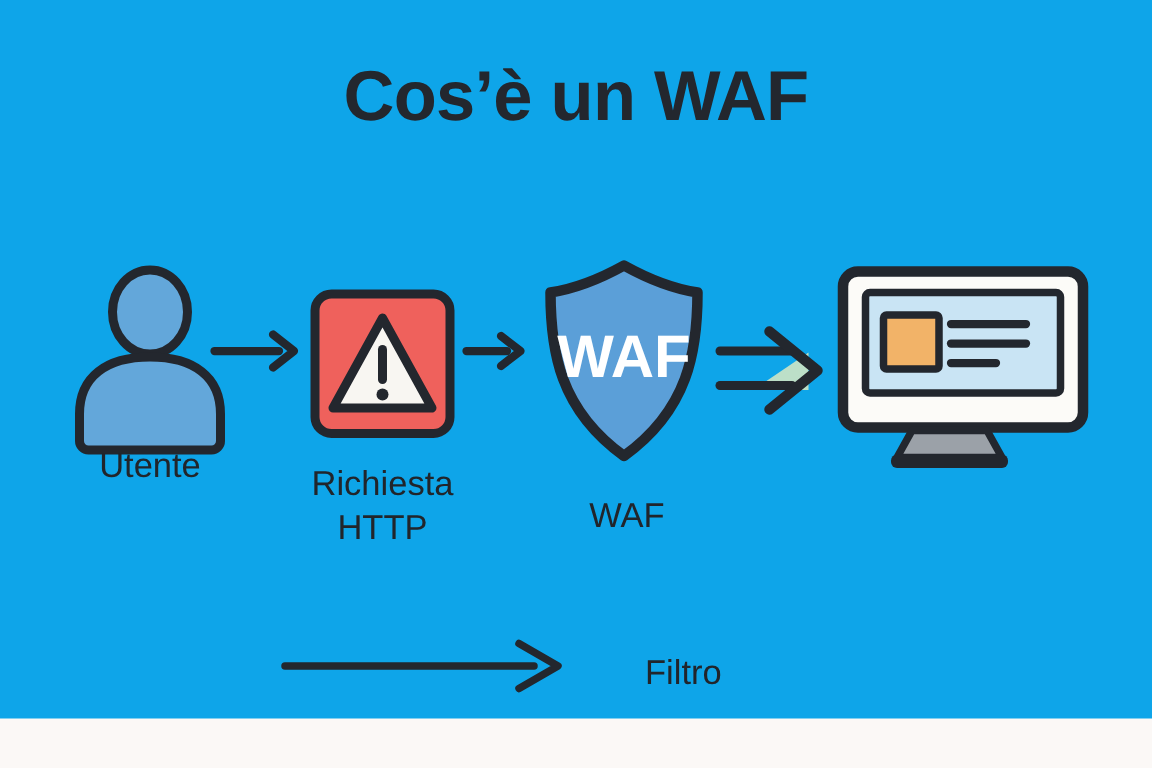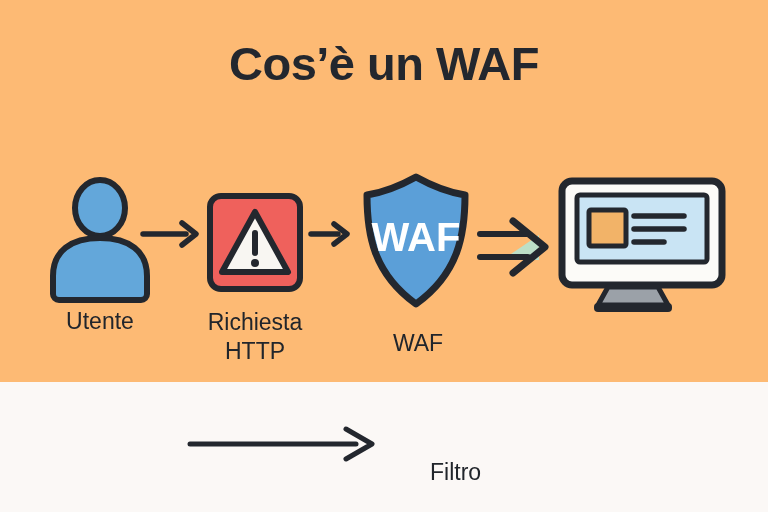--- a/index.html
+++ b/index.html
@@ -4,22 +4,22 @@
 <style>
   html, body { margin: 0; padding: 0; }
   body {
     width: 768px; height: 512px;
     background: #FBF8F6;
     font-family: "Liberation Sans", "DejaVu Sans", sans-serif;
     overflow: hidden;
   }
   .canvas {
     position: relative;
-    width: 768px; height: 382px;
-    background: #fdba74;
+    width: 768px; height: 479px;
+    background: #0ea5e9;
   }
   .title {
     position: absolute;
     left: 0; top: 36px; width: 768px;
     text-align: center;
     font-size: 47px;
     font-weight: 800;
     letter-spacing: -0.5px;
     color: #23272E;
   }
@@ -30,21 +30,20 @@
     font-size: 23px;
     font-weight: 500;
     line-height: 29px;
     color: #21252B;
   }
   .legend-label {
     position: absolute;
     font-size: 23px;
     font-weight: 500;
     color: #21252B;
-    margin-top: 24px;
   }
   svg { display: block; }
   .ink-stroke { stroke: #23272E; }
   .shield-text {
     font-family: "Liberation Sans", "DejaVu Sans", sans-serif;
     font-size: 40px;
     font-weight: 700;
     fill: #FFFFFF;
   }
 </style>
@@ -52,21 +51,21 @@
 <body>
 
 <div class="canvas">
 
   <div class="title">Cos’è un WAF</div>
 
   <svg class="abs" style="left:44px; top:172px;" width="112" height="136" viewBox="0 0 112 136">
     <ellipse cx="56" cy="36" rx="25" ry="28" class="ink-stroke" stroke-width="6" fill="#63A7DA"></ellipse>
     <path d="M9 122 V104 C9 79 27 66 56 66 C85 66 103 79 103 104 V122 C103 125.3 100.3 128 97 128 H15 C11.7 128 9 125.3 9 122 Z" class="ink-stroke" stroke-width="6" stroke-linejoin="round" fill="#63A7DA"></path>
   </svg>
-  <div class="node-label" style="left:40px; top:307px; width:120px;">Utente</div>
+  <div class="node-label" style="left:40px; top:296px; width:120px;">Utente</div>
 
   <svg class="abs" style="left:140px; top:217px;" width="60" height="34" viewBox="0 0 60 34">
     <path d="M3 17 H46" class="ink-stroke" stroke-width="5.5" stroke-linecap="round" fill="none"></path>
     <path d="M42 6 L56 17 L42 28" class="ink-stroke" stroke-width="5.5" stroke-linecap="round" stroke-linejoin="round" fill="none"></path>
   </svg>
 
   <svg class="abs" style="left:205px; top:191px;" width="100" height="104" viewBox="0 0 100 104">
     <rect x="5" y="5" width="90" height="93" rx="11" class="ink-stroke" stroke-width="6" fill="#EF615C"></rect>
     <polygon points="50,21 83,81 17,81" class="ink-stroke" stroke-width="6" stroke-linejoin="round" fill="#F8F6F2"></polygon>
     <path d="M50 42 V62" class="ink-stroke" stroke-width="6" stroke-linecap="round" fill="none"></path>

